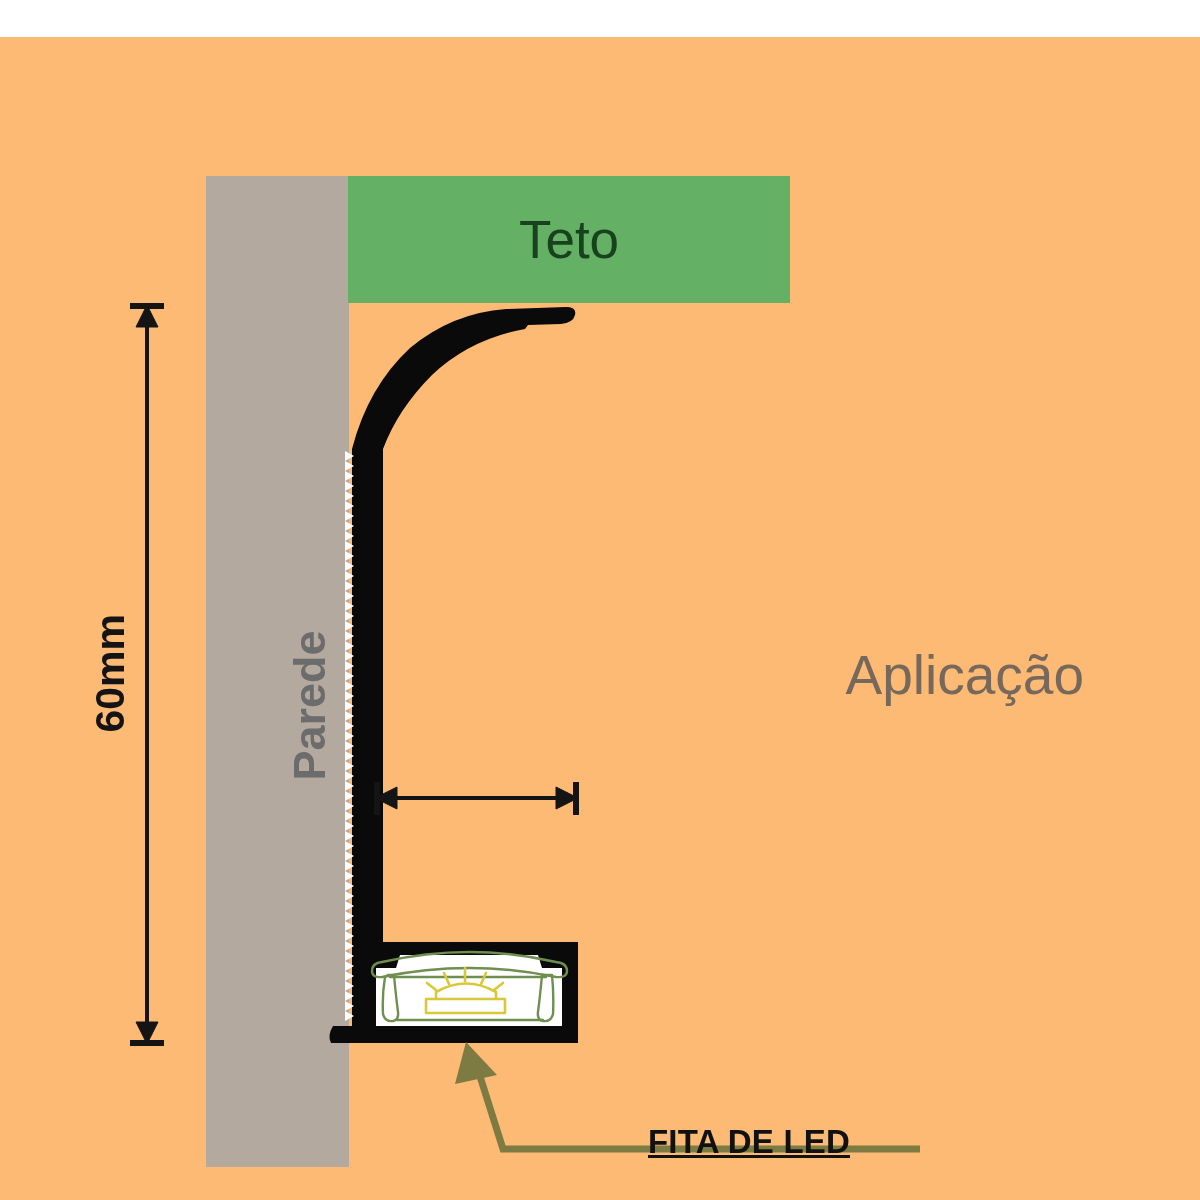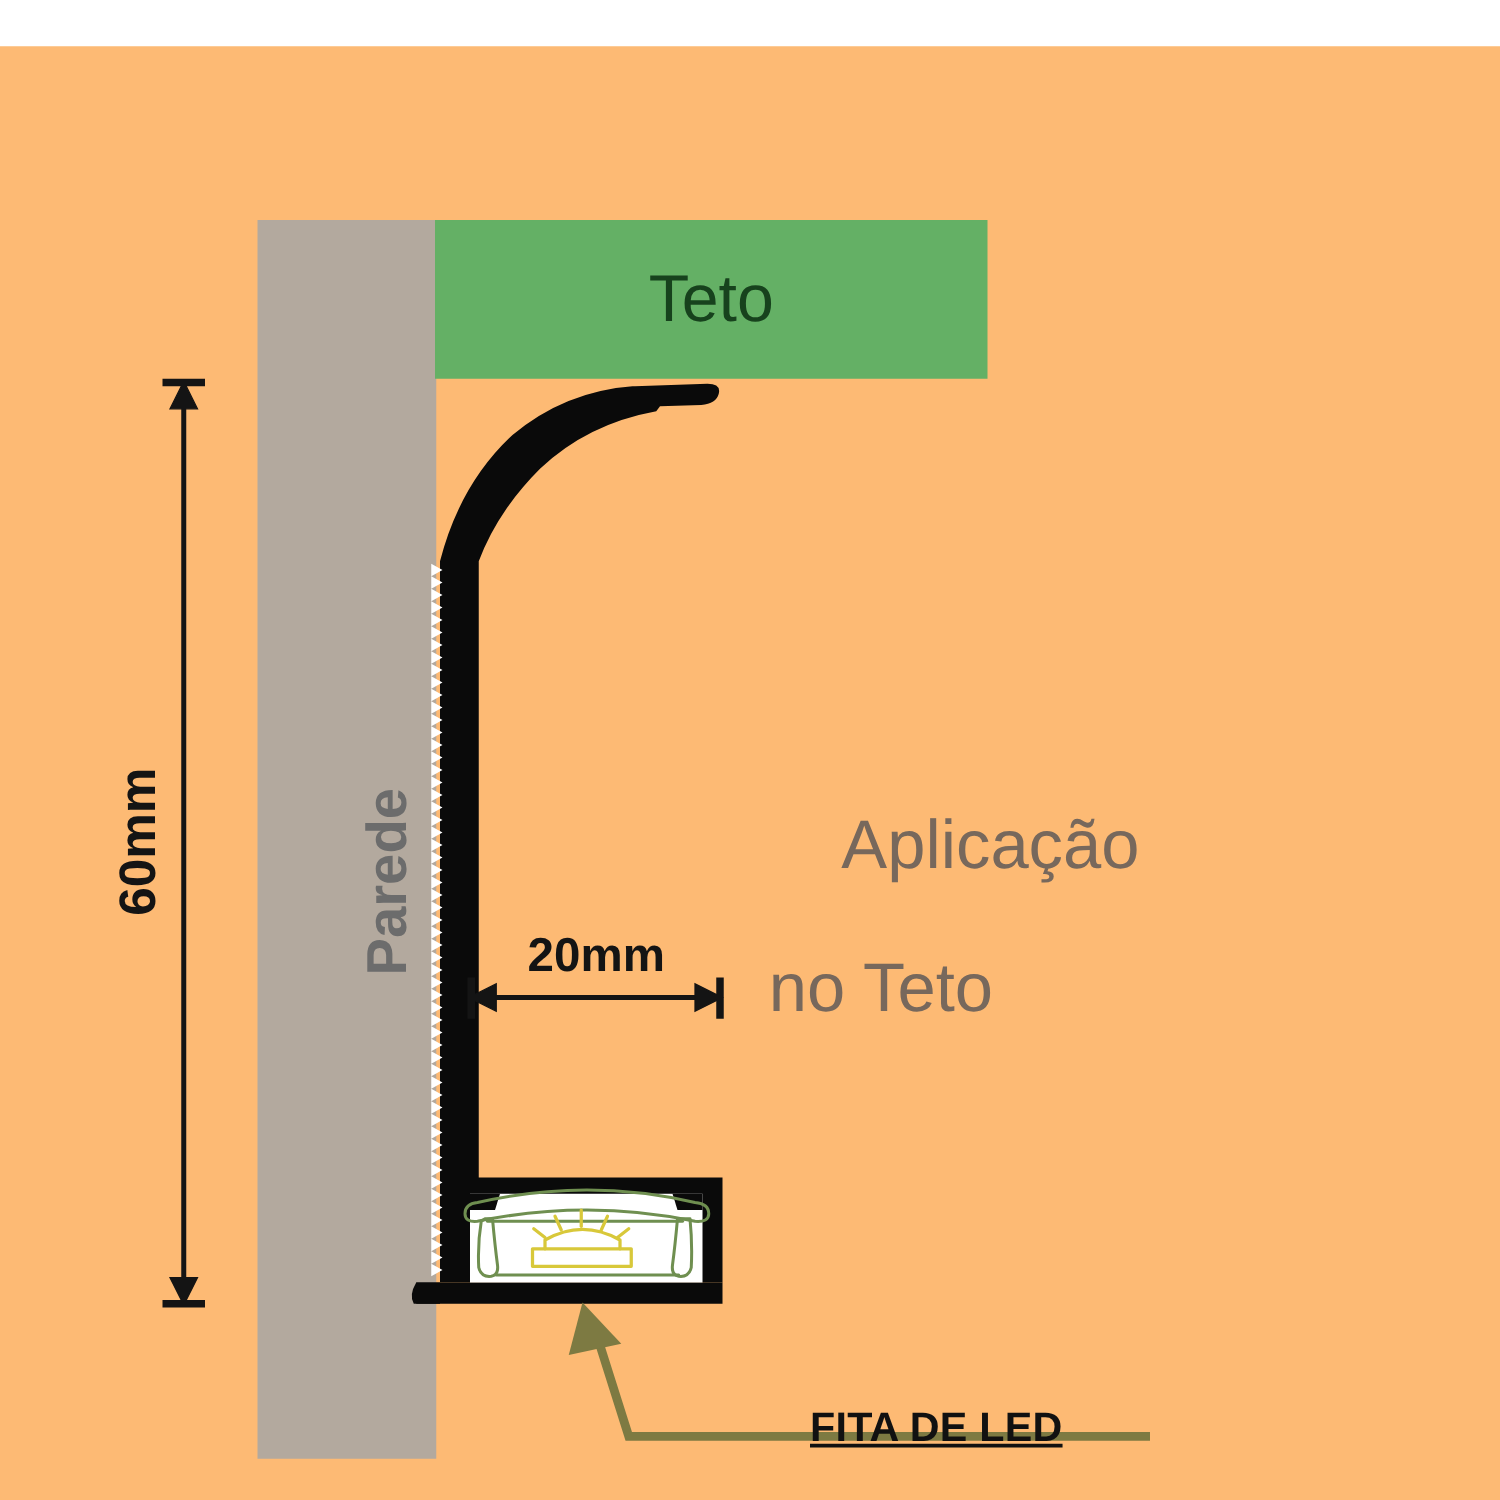--- a/index.html
+++ b/index.html
@@ -69,24 +69,24 @@
     left: 376px;
     top: 709px;
     width: 202px;
     text-align: center;
     font-size: 38px;
     font-weight: 700;
     color: #141414;
   }
   
   #headline {
-    left: 615px;
+    left: 584px;
     top: 553px;
     width: 500px;
-    text-align: left;
+    text-align: right;
     font-size: 55px;
     font-weight: 400;
     color: #77685c;
   }
   #headline .l2 { display: block; }
   
   #callout-label {
     left: 648px;
     top: 1019px;
     font-size: 33px;
@@ -236,24 +236,22 @@
     </g>
 
   </svg>
 
   <div class="txt" id="teto-label">Teto</div>
 
   <div class="txt" id="parede-label">Parede</div>
 
   <div class="txt" id="dim-v-label">60mm</div>
 
-  <div class="txt" id="dim-h-label">20mm</div>
 
   <div class="txt" id="headline">
     <span class="l1">Aplicação</span>
-    <span class="l2">no Teto</span>
   </div>
 
   <div class="txt" id="callout-label">
     <span class="l2">FITA DE LED</span>
   </div>
 
 </div>
 
 </body></html>

